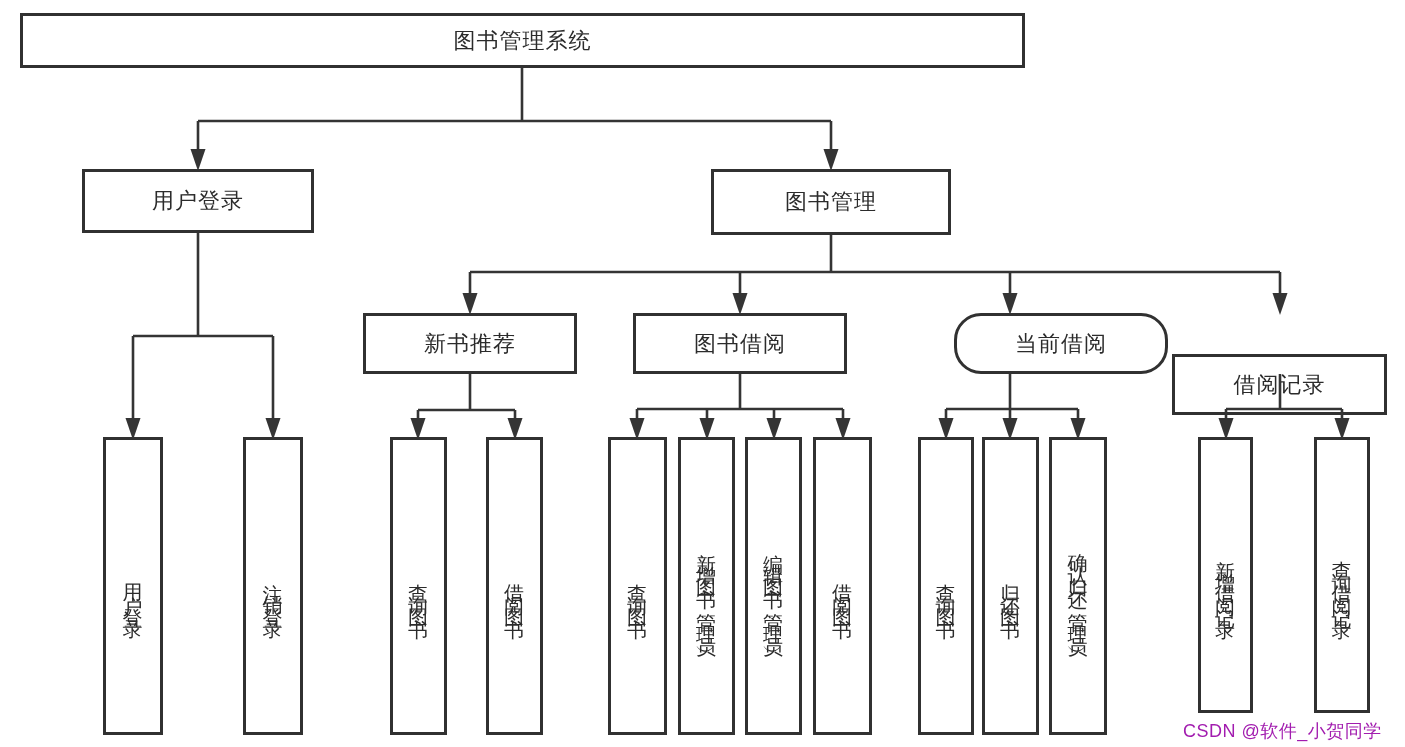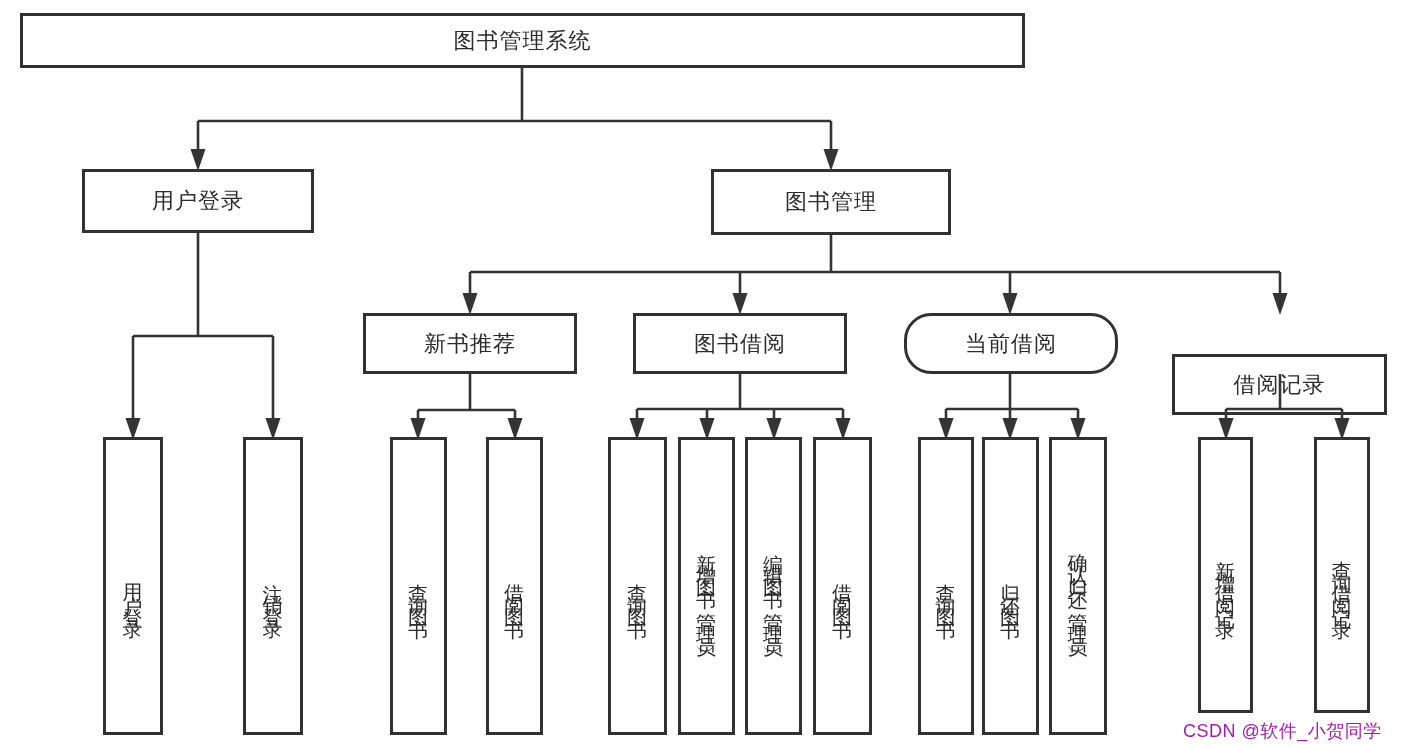--- a/index.html
+++ b/index.html
@@ -96,21 +96,21 @@
     <polygon points="1334.5,418 1349.5,418 1342,440"></polygon>
   </svg>
 
   <div class="box h" style="left:20px; top:13px; width:1005px; height:55px;">图书管理系统</div>
 
   <div class="box h" style="left:82px; top:169px; width:232px; height:64px;">用户登录</div>
   <div class="box h" style="left:711px; top:169px; width:240px; height:66px;">图书管理</div>
 
   <div class="box h" style="left:363px; top:313px; width:214px; height:61px;">新书推荐</div>
   <div class="box h" style="left:633px; top:313px; width:214px; height:61px;">图书借阅</div>
-  <div class="box h" style="left:904px; top:313px; width:214px; height:61px;border-radius:27px;">当前借阅</div>
+  <div class="box h" style="left:954px; top:313px; width:214px; height:61px;border-radius:27px;">当前借阅</div>
   <div class="box h" style="left:1172px; top:313px; width:215px; height:61px;margin-top:41px;">借阅记录</div>
 
   <div class="box v" style="left:103px; top:437px; width:60px; height:298px;">
     <span class="vtext">用户登录</span>
   </div>
   <div class="box v" style="left:243px; top:437px; width:60px; height:298px;">
     <span class="vtext">注销登录</span>
   </div>
 
   <div class="box v" style="left:390px; top:437px; width:57px; height:298px;">

